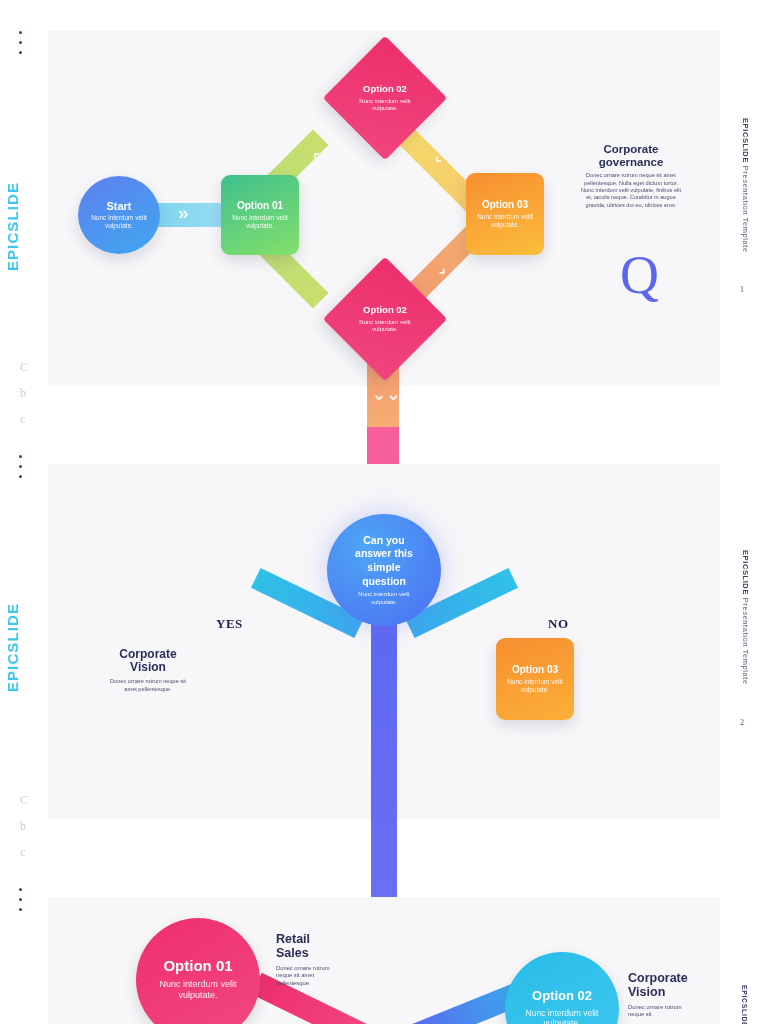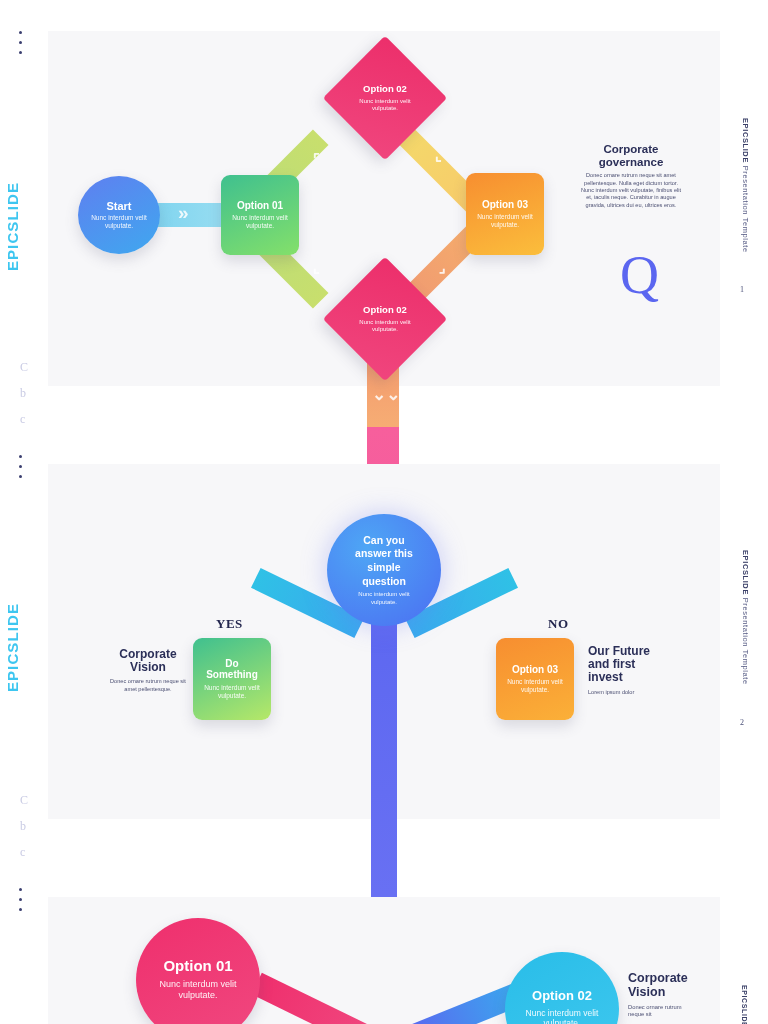--- a/index.html
+++ b/index.html
@@ -195,41 +195,32 @@
   <div class="node circ" style="left:327px;top:514px;width:114px;height:112px;z-index:3;
               background:radial-gradient(circle at 35% 30%,#4ea6f5,#4b6ef2);
               box-shadow:0 0 26px rgba(110,120,240,.35);">
     <div class="t serif" style="font-size:10.5px;width:74px;line-height:1.3">Can you answer this simple question</div>
     <div class="s" style="font-size:6px;width:72px;margin-top:3px">Nunc interdum velit vulputate.</div>
   </div>
 
   <div class="yesno" style="left:216px;top:616px">YES</div>
   <div class="yesno" style="left:548px;top:616px">NO</div>
 
-  <div class="node rbox" style="left:193px;top:638px;width:78px;height:82px;z-index:4;
-              background:linear-gradient(155deg,#3fc08f,#b6e868);">
-    <div class="t" style="font-size:10px;width:62px">Do Something</div>
-    <div class="s" style="font-size:6.5px;width:64px;margin-top:3px">Nunc interdum velit vulputate.</div>
-  </div>
 
   <div class="node rbox" style="left:496px;top:638px;width:78px;height:82px;z-index:4;
               background:linear-gradient(160deg,#f78e30,#fbb038);">
     <div class="t" style="font-size:10px">Option 03</div>
     <div class="s" style="font-size:6.5px;width:64px;margin-top:3px">Nunc interdum velit vulputate.</div>
   </div>
 
   <div class="tblock" style="left:110px;top:648px;width:76px;">
     <div class="h serif" style="font-size:12px">Corporate Vision</div>
     <div class="b" style="font-size:5.6px;margin-top:4px">Donec ornare rutrum neque sit amet pellentesque.</div>
   </div>
 
-  <div class="tblock" style="left:588px;top:645px;width:66px;text-align:left;">
-    <div class="h serif" style="font-size:12px">Our Future and first invest</div>
-    <div class="b" style="font-size:5.6px;margin-top:4px">Lorem ipsum dolor</div>
-  </div>
 
   <div class="slide" id="slide3"></div>
 
   <div class="rail-dots" style="top:888px">
     <i></i>
       <i></i>
       <i></i>
   </div>
   <div class="rrail" style="top:985px;font-size:7px">
     <span><b>EPICSLIDE</b></span>
@@ -247,19 +238,23 @@
     <div class="t" style="font-size:15px">Option 01</div>
     <div class="s" style="font-size:9px;width:96px;margin-top:4px">Nunc interdum velit vulputate.</div>
   </div>
 
   <div class="node circ" style="left:505px;top:952px;width:114px;height:114px;z-index:4;
               background:linear-gradient(150deg,#29bde8,#3fc8ef);">
     <div class="t" style="font-size:13px">Option 02</div>
     <div class="s" style="font-size:8.5px;width:92px;margin-top:4px">Nunc interdum velit vulputate.</div>
   </div>
 
+  <div class="tblock" style="left:276px;top:933px;width:62px;text-align:left;z-index:5;">
+    <div class="h serif" style="font-size:12.5px">Retail Sales</div>
+    <div class="b" style="font-size:5.8px;margin-top:4px">Donec ornare rutrum neque sit amet pellentesque.</div>
+  </div>
 
   <div class="tblock" style="left:628px;top:972px;width:62px;text-align:left;z-index:5;">
     <div class="h serif" style="font-size:12.5px">Corporate Vision</div>
     <div class="b" style="font-size:5.8px;margin-top:4px">Donec ornare rutrum neque sit</div>
   </div>
 
 </div>
 
 </body></html>

